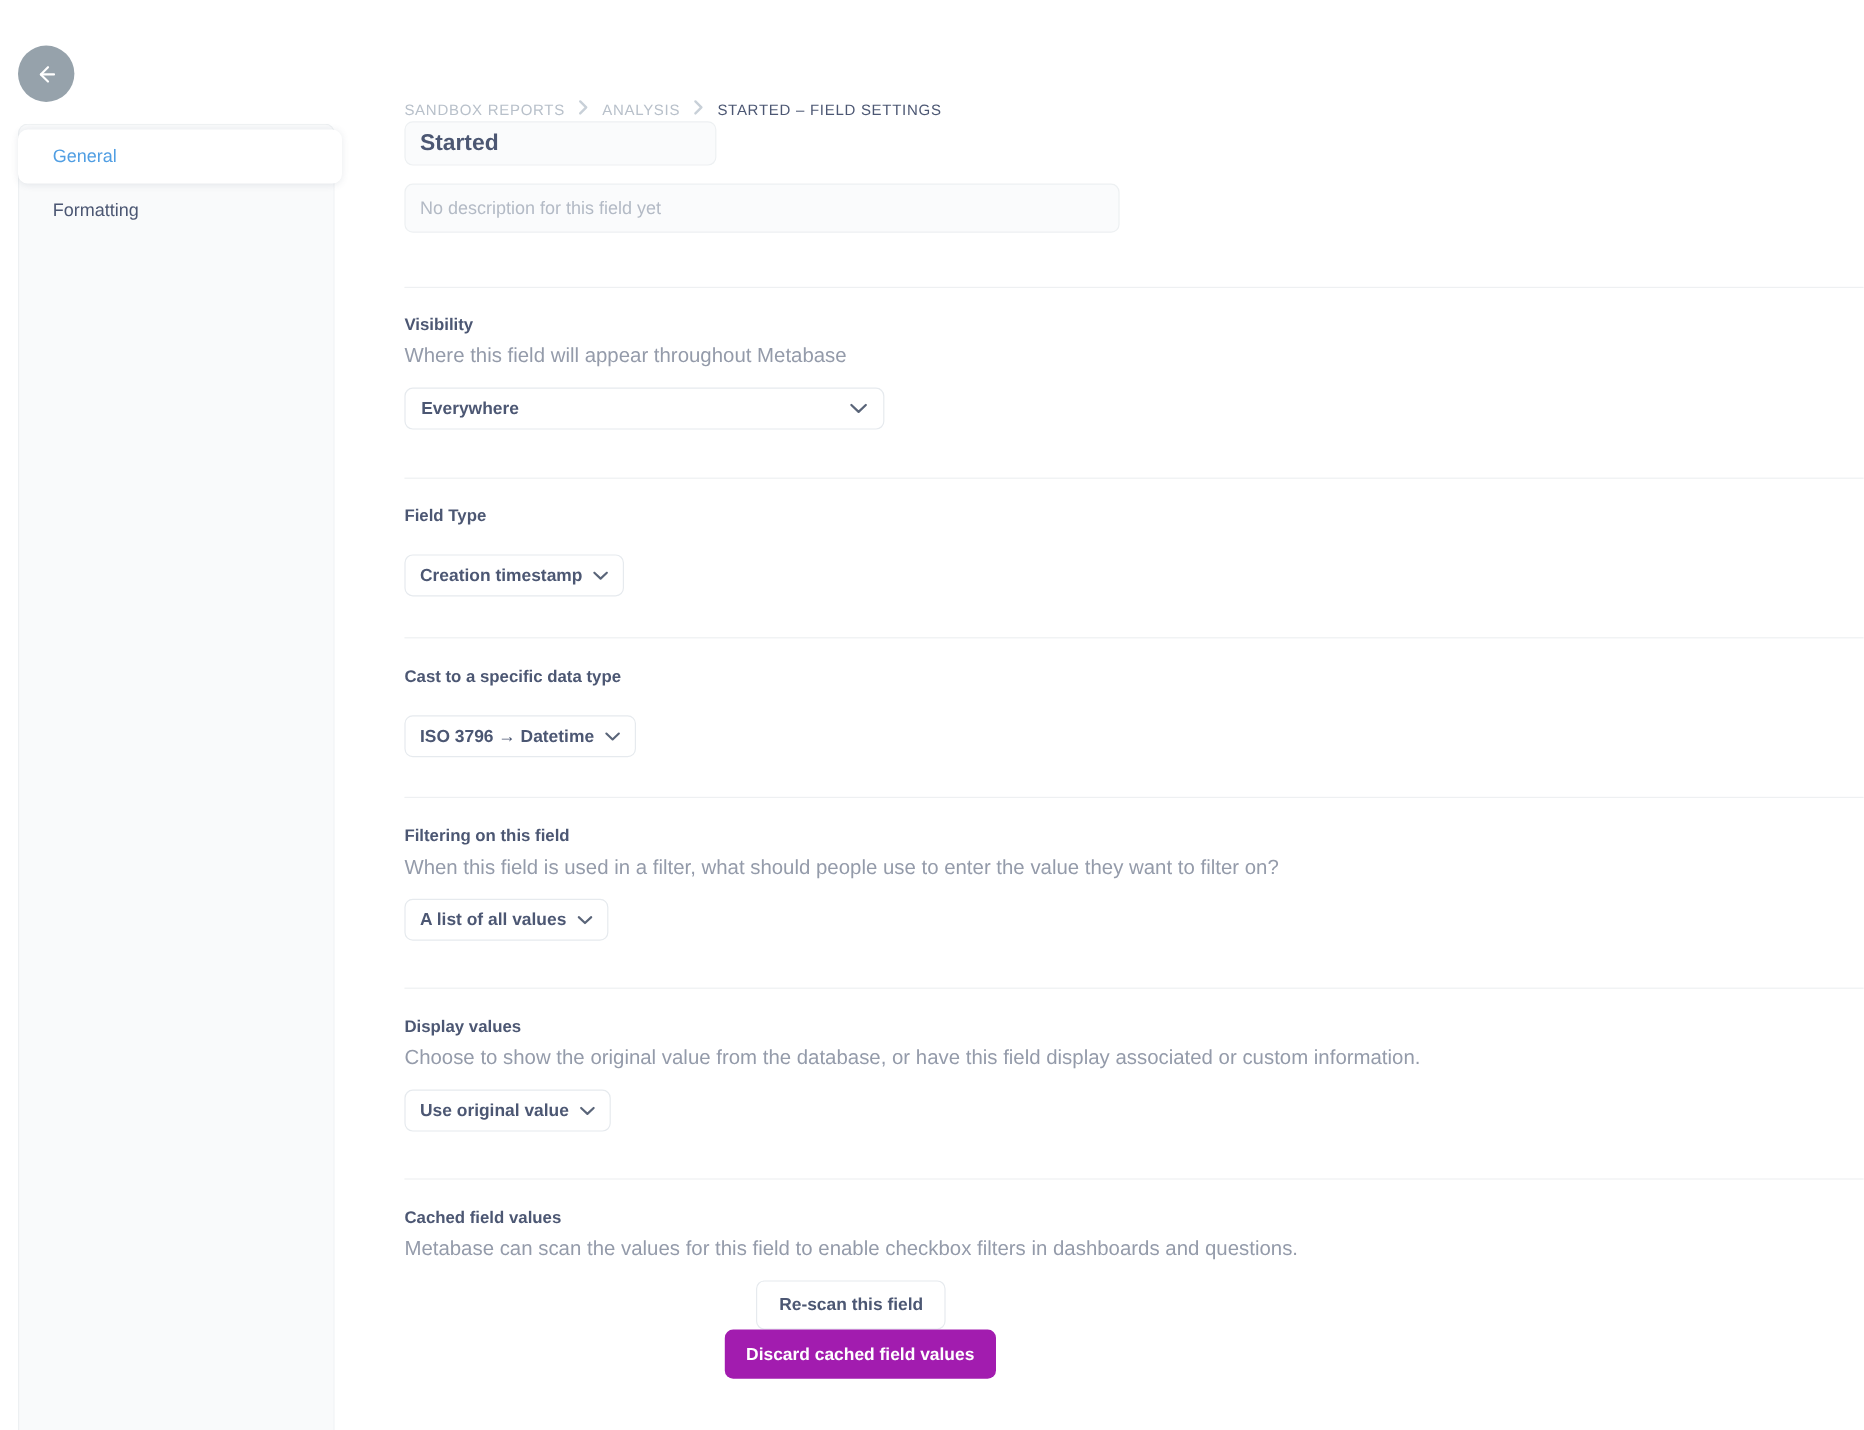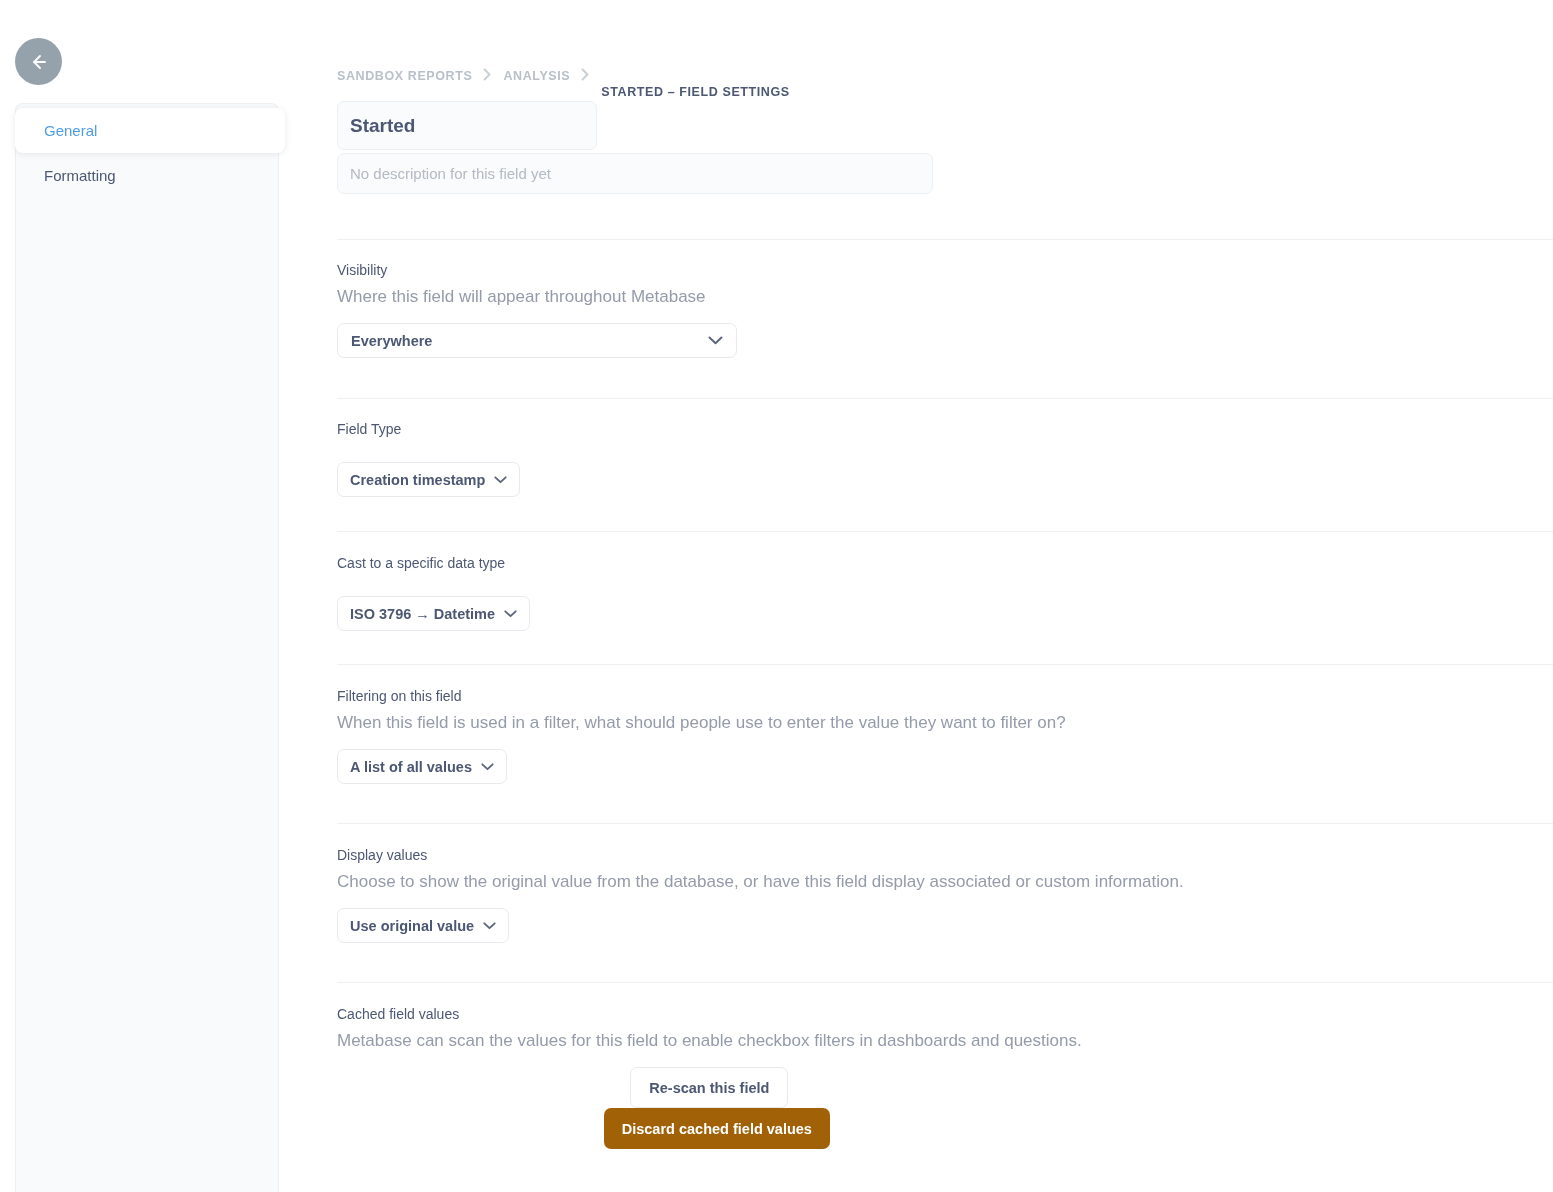--- a/index.html
+++ b/index.html
@@ -62,39 +62,39 @@
   #main {
     position: absolute;
     left: 279px; top: 0;
     width: 1274px; height: 1192px;
     background: #ffffff;
   }
 
   #breadcrumb {
     position: absolute;
     left: 58px; top: 53px;
-    display: flex; align-items: center;
+    display: flex; align-items: flex-end;
     font-size: 12.5px;
     letter-spacing: 0.6px;
-    font-weight: bold;
+    font-weight: normal;
   }
   .crumb { color: #B8C0CA; cursor: pointer; white-space: nowrap; }
   .crumb.current { color: #4C5773; cursor: default; margin-top: 32px; }
   .crumb-sep {
     margin: 0 11px;
     color: #C8D0D8;
     font-size: 13px;
     font-weight: bold;
     display: inline-block;
   }
 
   #field-name-input {
     position: absolute;
     left: 58px; top: 101px;
-    width: 260px; height: 49px;
+    width: 260px; height: 37px;
     background: #FAFBFC;
     border: 1px solid #EDF0F2;
     border-radius: 7px;
     font-family: "Liberation Sans", sans-serif;
     font-size: 19px;
     font-weight: bold;
     color: #4C5773;
     padding: 0 12px;
     outline: none;
   }
@@ -116,21 +116,21 @@
   .divider {
     position: absolute;
     left: 58px;
     width: 1216px; height: 1px;
     background: #EEF0F2;
   }
 
   .section { position: absolute; left: 58px; }
   .section-title {
     font-size: 14px;
-    font-weight: normal;
+    font-weight: bold;
     color: #4C5773;
     margin: 0 0 9px 0;
     white-space: nowrap;
   }
   .section-sub {
     font-size: 17px;
     color: #949BAA;
     margin: 0 0 16px 0;
     white-space: nowrap;
   }
@@ -304,17 +304,17 @@
     </div>
   </div>
 
   <div class="divider" style="top:982px;"></div>
 
   <div class="section" style="top:1006px;">
     <p class="section-title">Cached field values</p>
     <p class="section-sub">Metabase can scan the values for this field to enable checkbox filters in dashboards and questions.</p>
     <div style="display:flex; align-items:center;flex-direction:column;">
       <button class="btn" id="rescan-button">Re-scan this field</button>
-      <button class="btn" id="discard-button" style="background: #a16207;">Discard cached field values</button>
+      <button class="btn" id="discard-button" style="background: #a21caf;">Discard cached field values</button>
     </div>
   </div>
 
 </div>
 
 </body></html>

